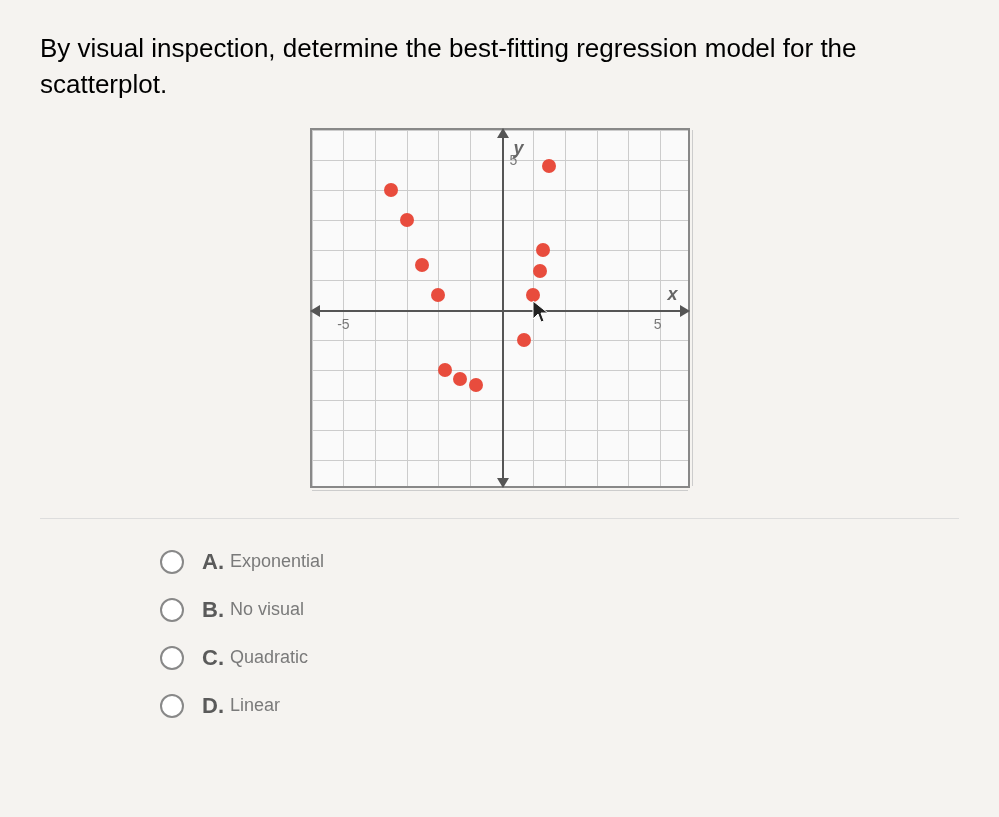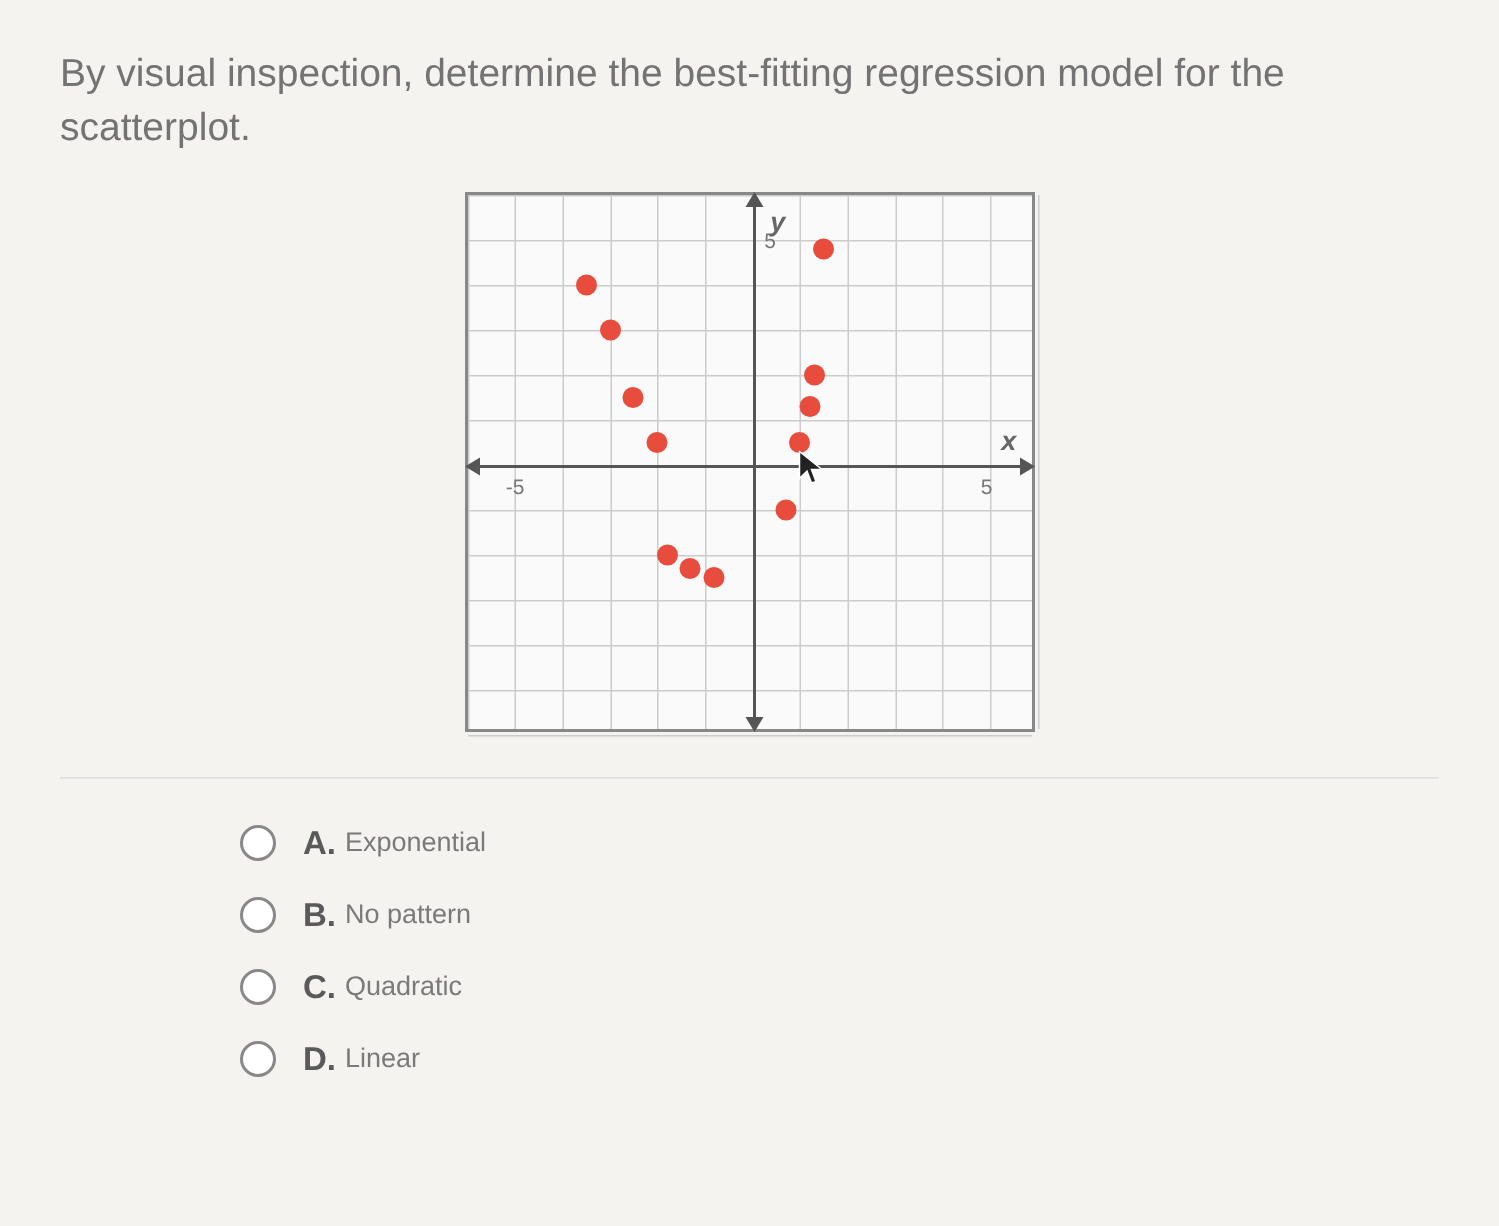--- a/index.html
+++ b/index.html
@@ -12,21 +12,21 @@
       background: #f5f3f0;
       width: 999px;
       height: 817px;
       padding: 30px 40px;
       color: #4a4a4a;
       filter: blur(0.3px);
     }
     .question-text {
       font-size: 26px;
       font-weight: 500;
-      color: #737373;
+      color: #000000;
       line-height: 1.4;
       margin-bottom: 25px;
     }
     .chart-container {
       display: flex;
       justify-content: center;
       margin-bottom: 30px;
     }
     .chart-box {
       width: 380px;
@@ -221,21 +221,21 @@
 
 <div class="options" id="options-container">
     <div class="option-row">
       <div class="radio-circle"></div>
       <span class="option-letter">A.</span>
       <span class="option-text">Exponential</span>
     </div>
     <div class="option-row">
       <div class="radio-circle"></div>
       <span class="option-letter">B.</span>
-      <span class="option-text">No pattern</span>
+      <span class="option-text">No visual</span>
     </div>
     <div class="option-row">
       <div class="radio-circle"></div>
       <span class="option-letter">C.</span>
       <span class="option-text">Quadratic</span>
     </div>
     <div class="option-row">
       <div class="radio-circle"></div>
       <span class="option-letter">D.</span>
       <span class="option-text">Linear</span>

